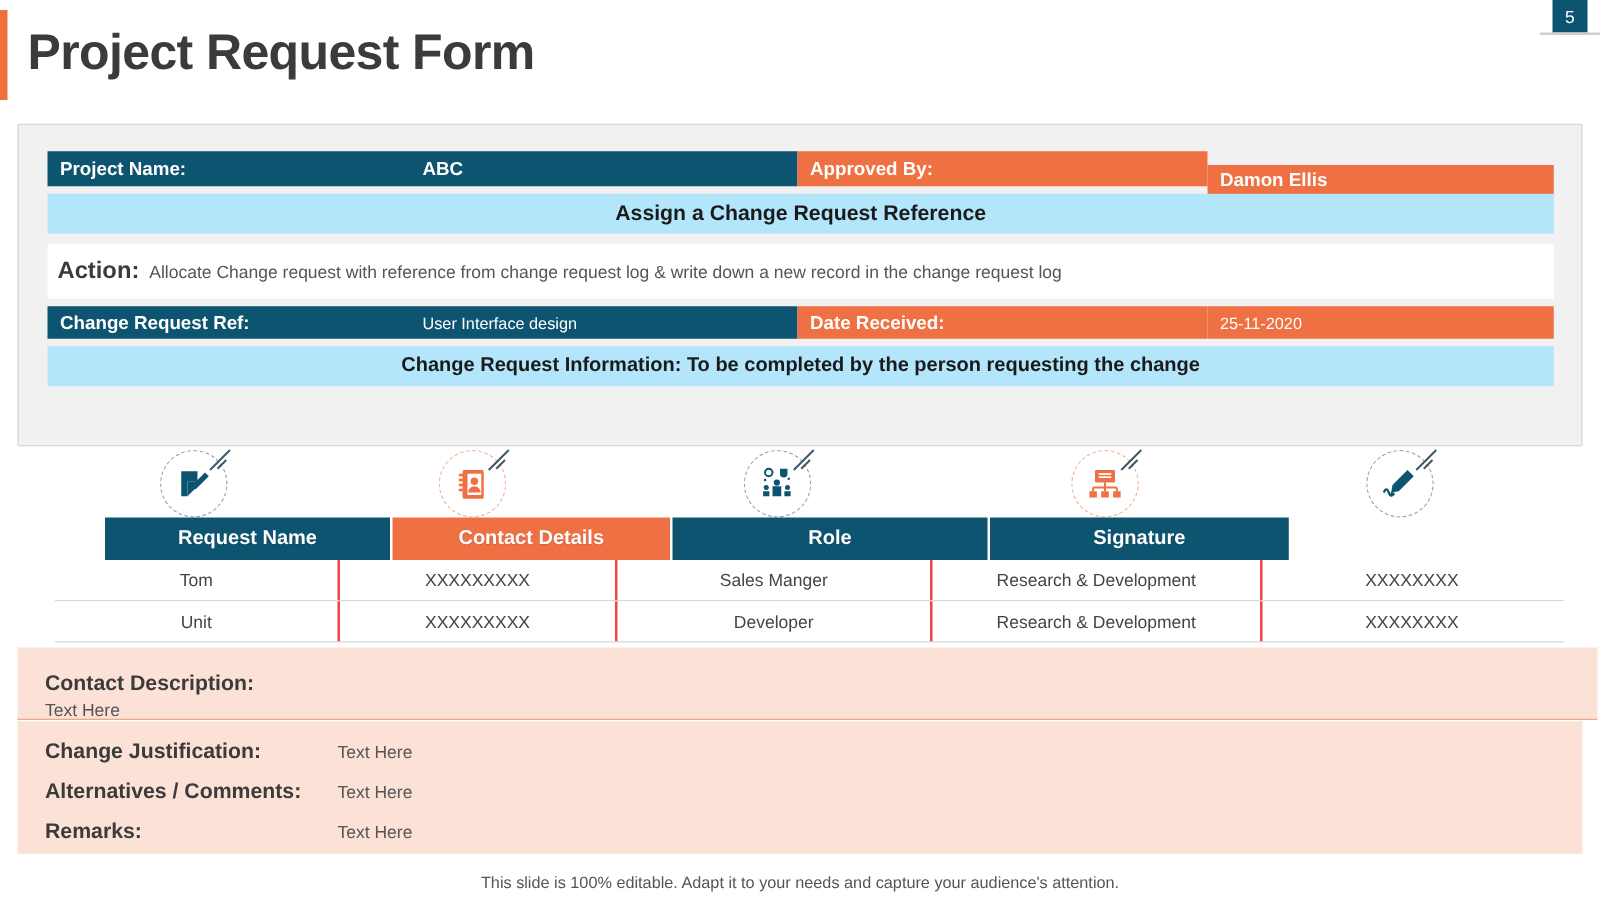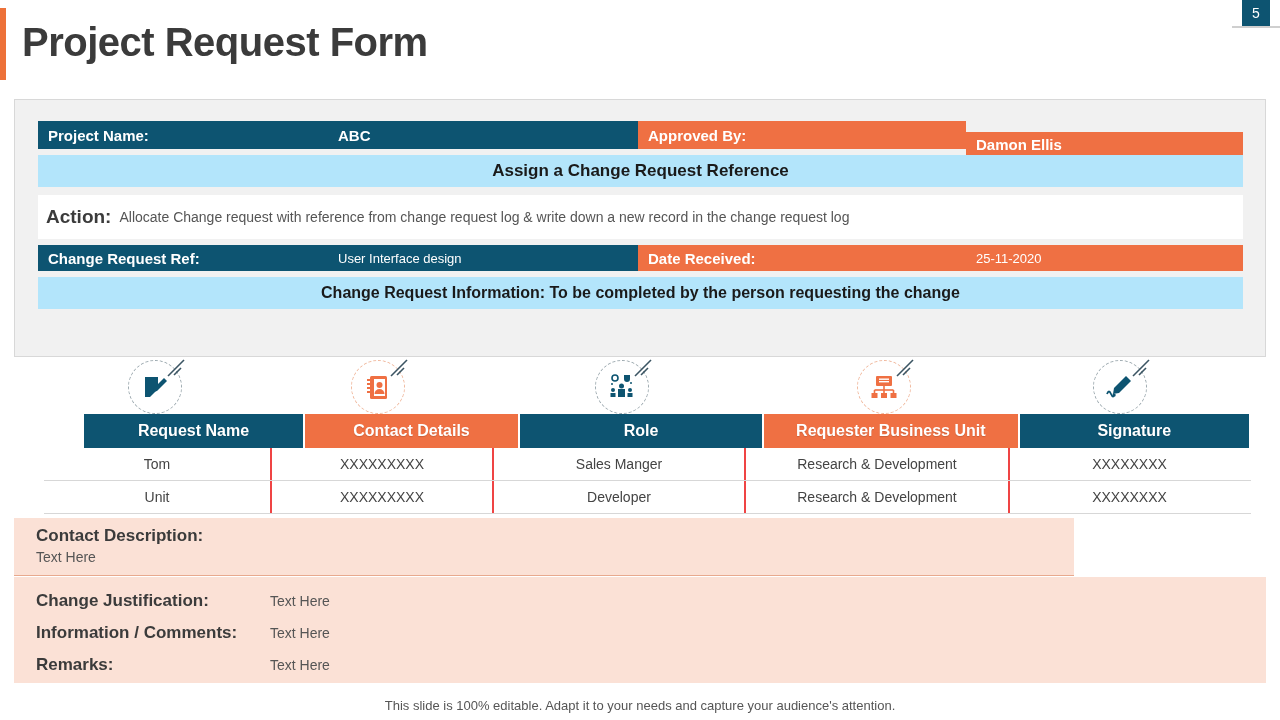--- a/index.html
+++ b/index.html
@@ -76,23 +76,23 @@
   .tr{display:flex;border-bottom:1px solid #d7d7d7;background:#ffffff;}
   .td{
     height:32px;display:flex;align-items:center;justify-content:center;
     font-size:14px;color:#444;box-sizing:border-box;
     border-right:2px solid #ef4444;
   }
   .td:last-child{border-right:none;}
 
   
   #contact-desc{
-    position:absolute;left:14px;top:518px;width:1060px;height:58px;
+    position:absolute;left:14px;top:518px;width:1264px;height:58px;
     background:#fbe1d6;box-sizing:border-box;border-bottom:1px solid #e8a98e;
-    padding:8px 0 0 22px;
+    padding:19px 0 0 22px;
   }
   #contact-desc .cd-label{font-size:17px;font-weight:bold;color:#3b3b3b;}
   #contact-desc .cd-text{font-size:14px;color:#555;margin-top:3px;}
 
   #bottom-fields{
     position:absolute;left:14px;top:577px;width:1252px;height:106px;
     background:#fbe1d6;box-sizing:border-box;padding-top:8px;
   }
   .bf-row{display:flex;align-items:center;height:32px;padding-left:22px;}
   .bf-label{font-size:17px;font-weight:bold;color:#3b3b3b;width:234px;}
@@ -223,21 +223,20 @@
       <line x1="10" y1="17" x2="17" y2="10" stroke="#3b5563" stroke-width="1.6"></line>
     </svg>
   </div>
 </div>
 
 <div id="main-table">
   <div class="thead" id="table-head">
       <div class="th" style="width: 228px; background: rgb(13, 84, 113);">Request Name</div>
       <div class="th" style="width: 222px; background: rgb(239, 112, 67);">Contact Details</div>
       <div class="th" style="width: 252px; background: rgb(13, 84, 113);">Role</div>
-      <div class="th" style="width: 264px; background: rgb(239, 112, 67);">Requester Business Unit</div>
       <div class="th" style="width: 239px; background: rgb(13, 84, 113);">Signature</div>
     </div>
   <div id="table-body">
       <div class="tr">
         <div class="td" style="width: 228px;">Tom</div>
         <div class="td" style="width: 222px;">XXXXXXXXX</div>
         <div class="td" style="width: 252px;">Sales Manger</div>
         <div class="td" style="width: 264px;">Research &amp; Development</div>
         <div class="td" style="width: 239px;">XXXXXXXX</div>
       </div>
@@ -255,21 +254,21 @@
   <div class="cd-label">Contact Description:</div>
   <div class="cd-text">Text Here</div>
 </div>
 
 <div id="bottom-fields">
     <div class="bf-row">
       <div class="bf-label">Change Justification:</div>
       <div class="bf-value">Text Here</div>
     </div>
     <div class="bf-row">
-      <div class="bf-label">Information / Comments:</div>
+      <div class="bf-label">Alternatives / Comments:</div>
       <div class="bf-value">Text Here</div>
     </div>
     <div class="bf-row">
       <div class="bf-label">Remarks:</div>
       <div class="bf-value">Text Here</div>
     </div>
   </div>
 
 <div id="footer">This slide is 100% editable. Adapt it to your needs and capture your audience's attention.</div>
 

